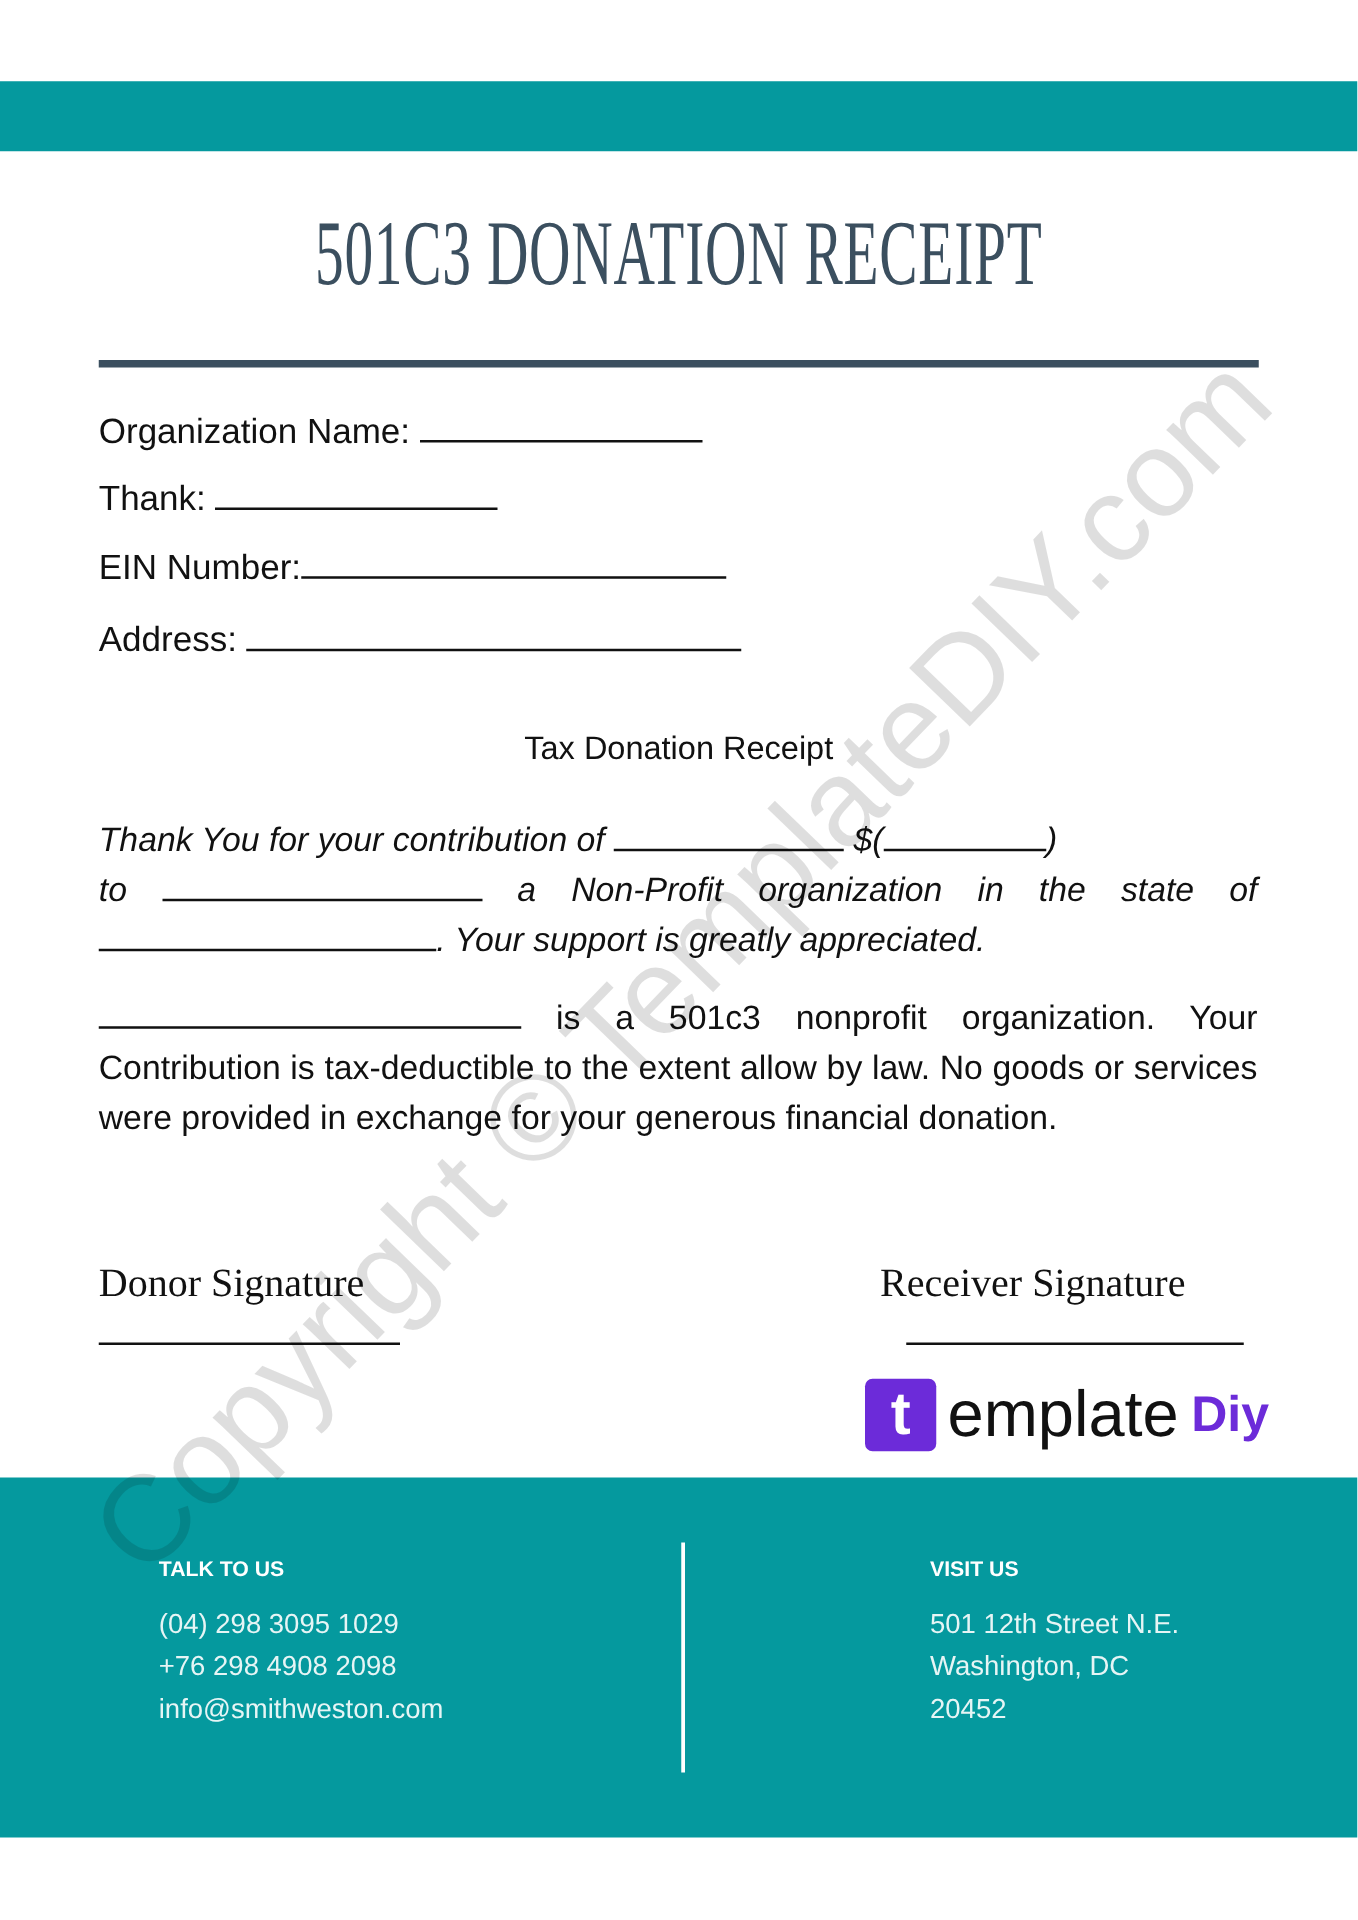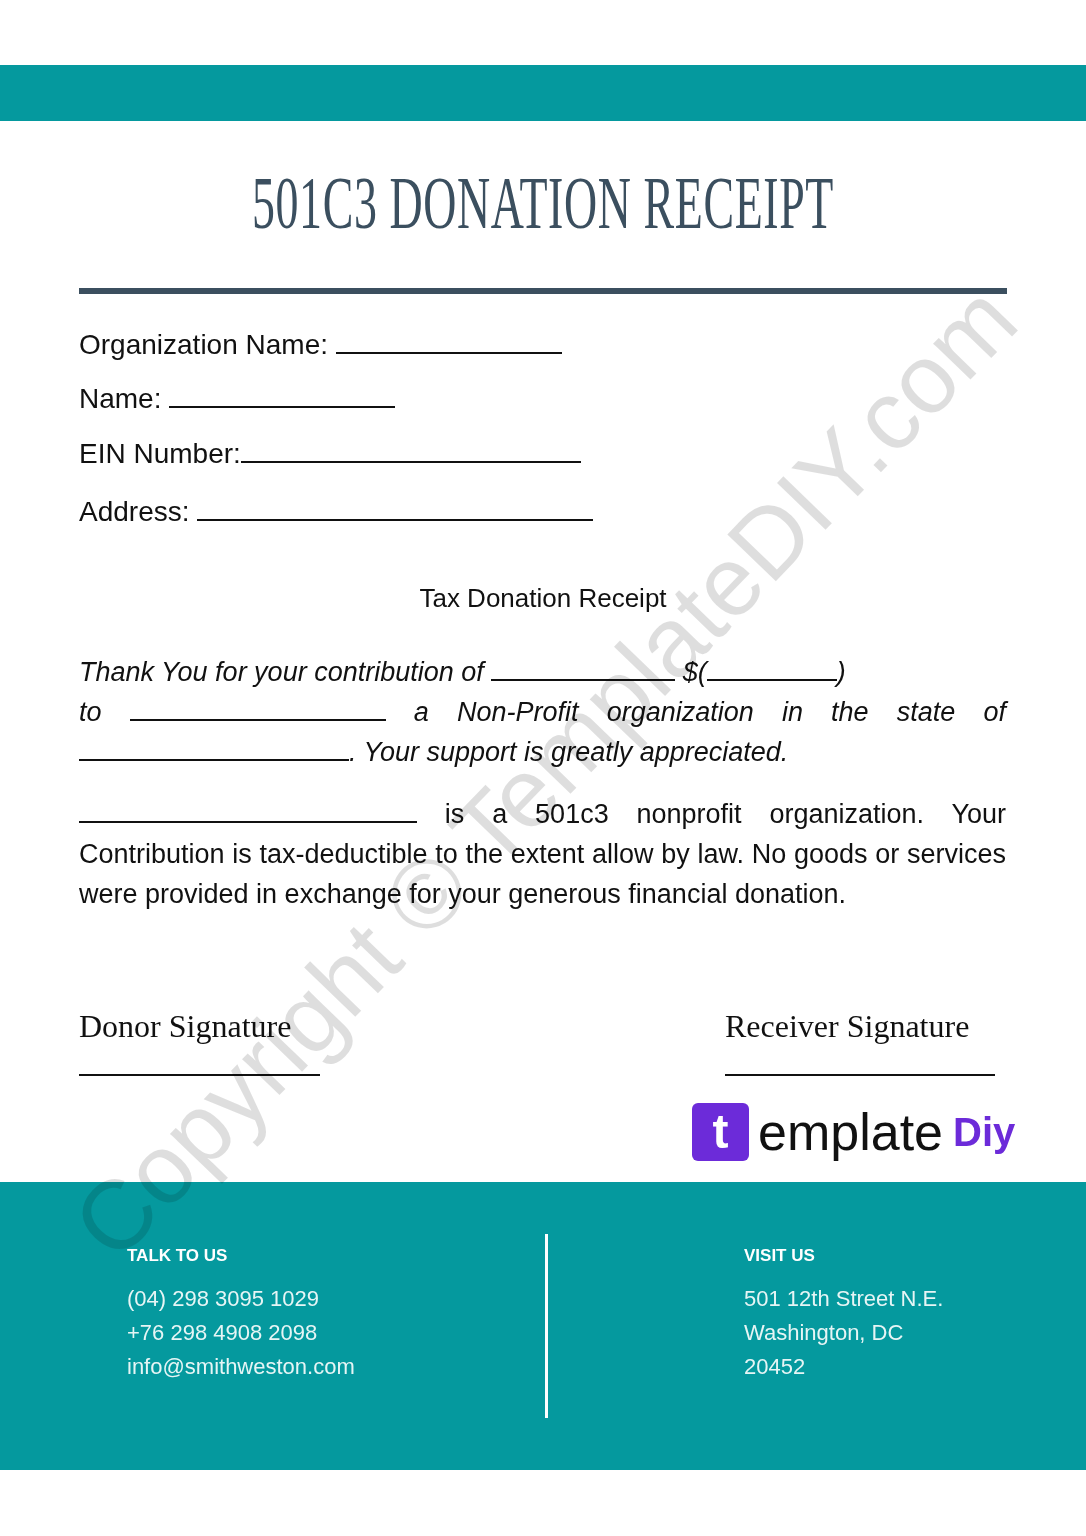--- a/index.html
+++ b/index.html
@@ -32,37 +32,37 @@
 </style>
 </head>
 <body>
 
 <div class="top-bar"></div>
 
 <div class="title">501C3 DONATION RECEIPT</div>
 <div class="title-rule"></div>
 
 <div class="field" style="top:326px;"><span>Organization Name: </span><span class="blank" style="width:226px;"></span></div>
-<div class="field" style="top:380px;"><span>Name: </span><span class="blank" style="width:226px;"></span></div>
+<div class="field" style="top:380px;"><span>Thank: </span><span class="blank" style="width:226px;"></span></div>
 <div class="field" style="top:435px;"><span>EIN Number:</span><span class="blank" style="width:340px;"></span></div>
 <div class="field" style="top:493px;"><span>Address: </span><span class="blank" style="width:396px;"></span></div>
 
 <div class="subhead">Tax Donation Receipt</div>
 
 <div class="para" style="top:652px;font-style:italic;">
   <div style="text-align:left;"><span>Thank You for your contribution of </span><span class="blank" style="width:184px;"></span><span> $(</span><span class="blank" style="width:130px;"></span><span>)</span></div>
   <div style="text-align-last:justify;"><span>to </span> <span class="blank" style="width:256px;"></span><span> a Non-Profit organization in the state of </span></div>
   <div style="text-align:left;"><span class="blank" style="width:270px;"></span><span>. Your support is greatly appreciated.</span></div>
 </div>
 
 <div class="para" style="top:794px;"><span class="blank" style="width:338px;"></span><span> is a 501c3 nonprofit organization. Your Contribution is tax-deductible to the extent allow by law. No goods or services were provided in exchange for your generous financial donation.</span></div>
 
 <div class="sig-label" style="left:79px; top:1008px;">Donor Signature</div>
 <div class="sig-line" style="left:79px; top:1074px; width:241px;"></div>
-<div class="sig-label" style="left:725px; top:1008px;">Receiver Signature</div>
+<div class="sig-label" style="left:704px; top:1008px;">Receiver Signature</div>
 <div class="sig-line" style="left:725px; top:1074px; width:270px;"></div>
 
 <div class="logo">
   <div class="logo-box">t</div>
   <span class="logo-text">emplate</span>
   <span class="logo-diy">Diy</span>
 </div>
 
 <div class="footer">
   <div class="footer-col" style="left:127px;">

